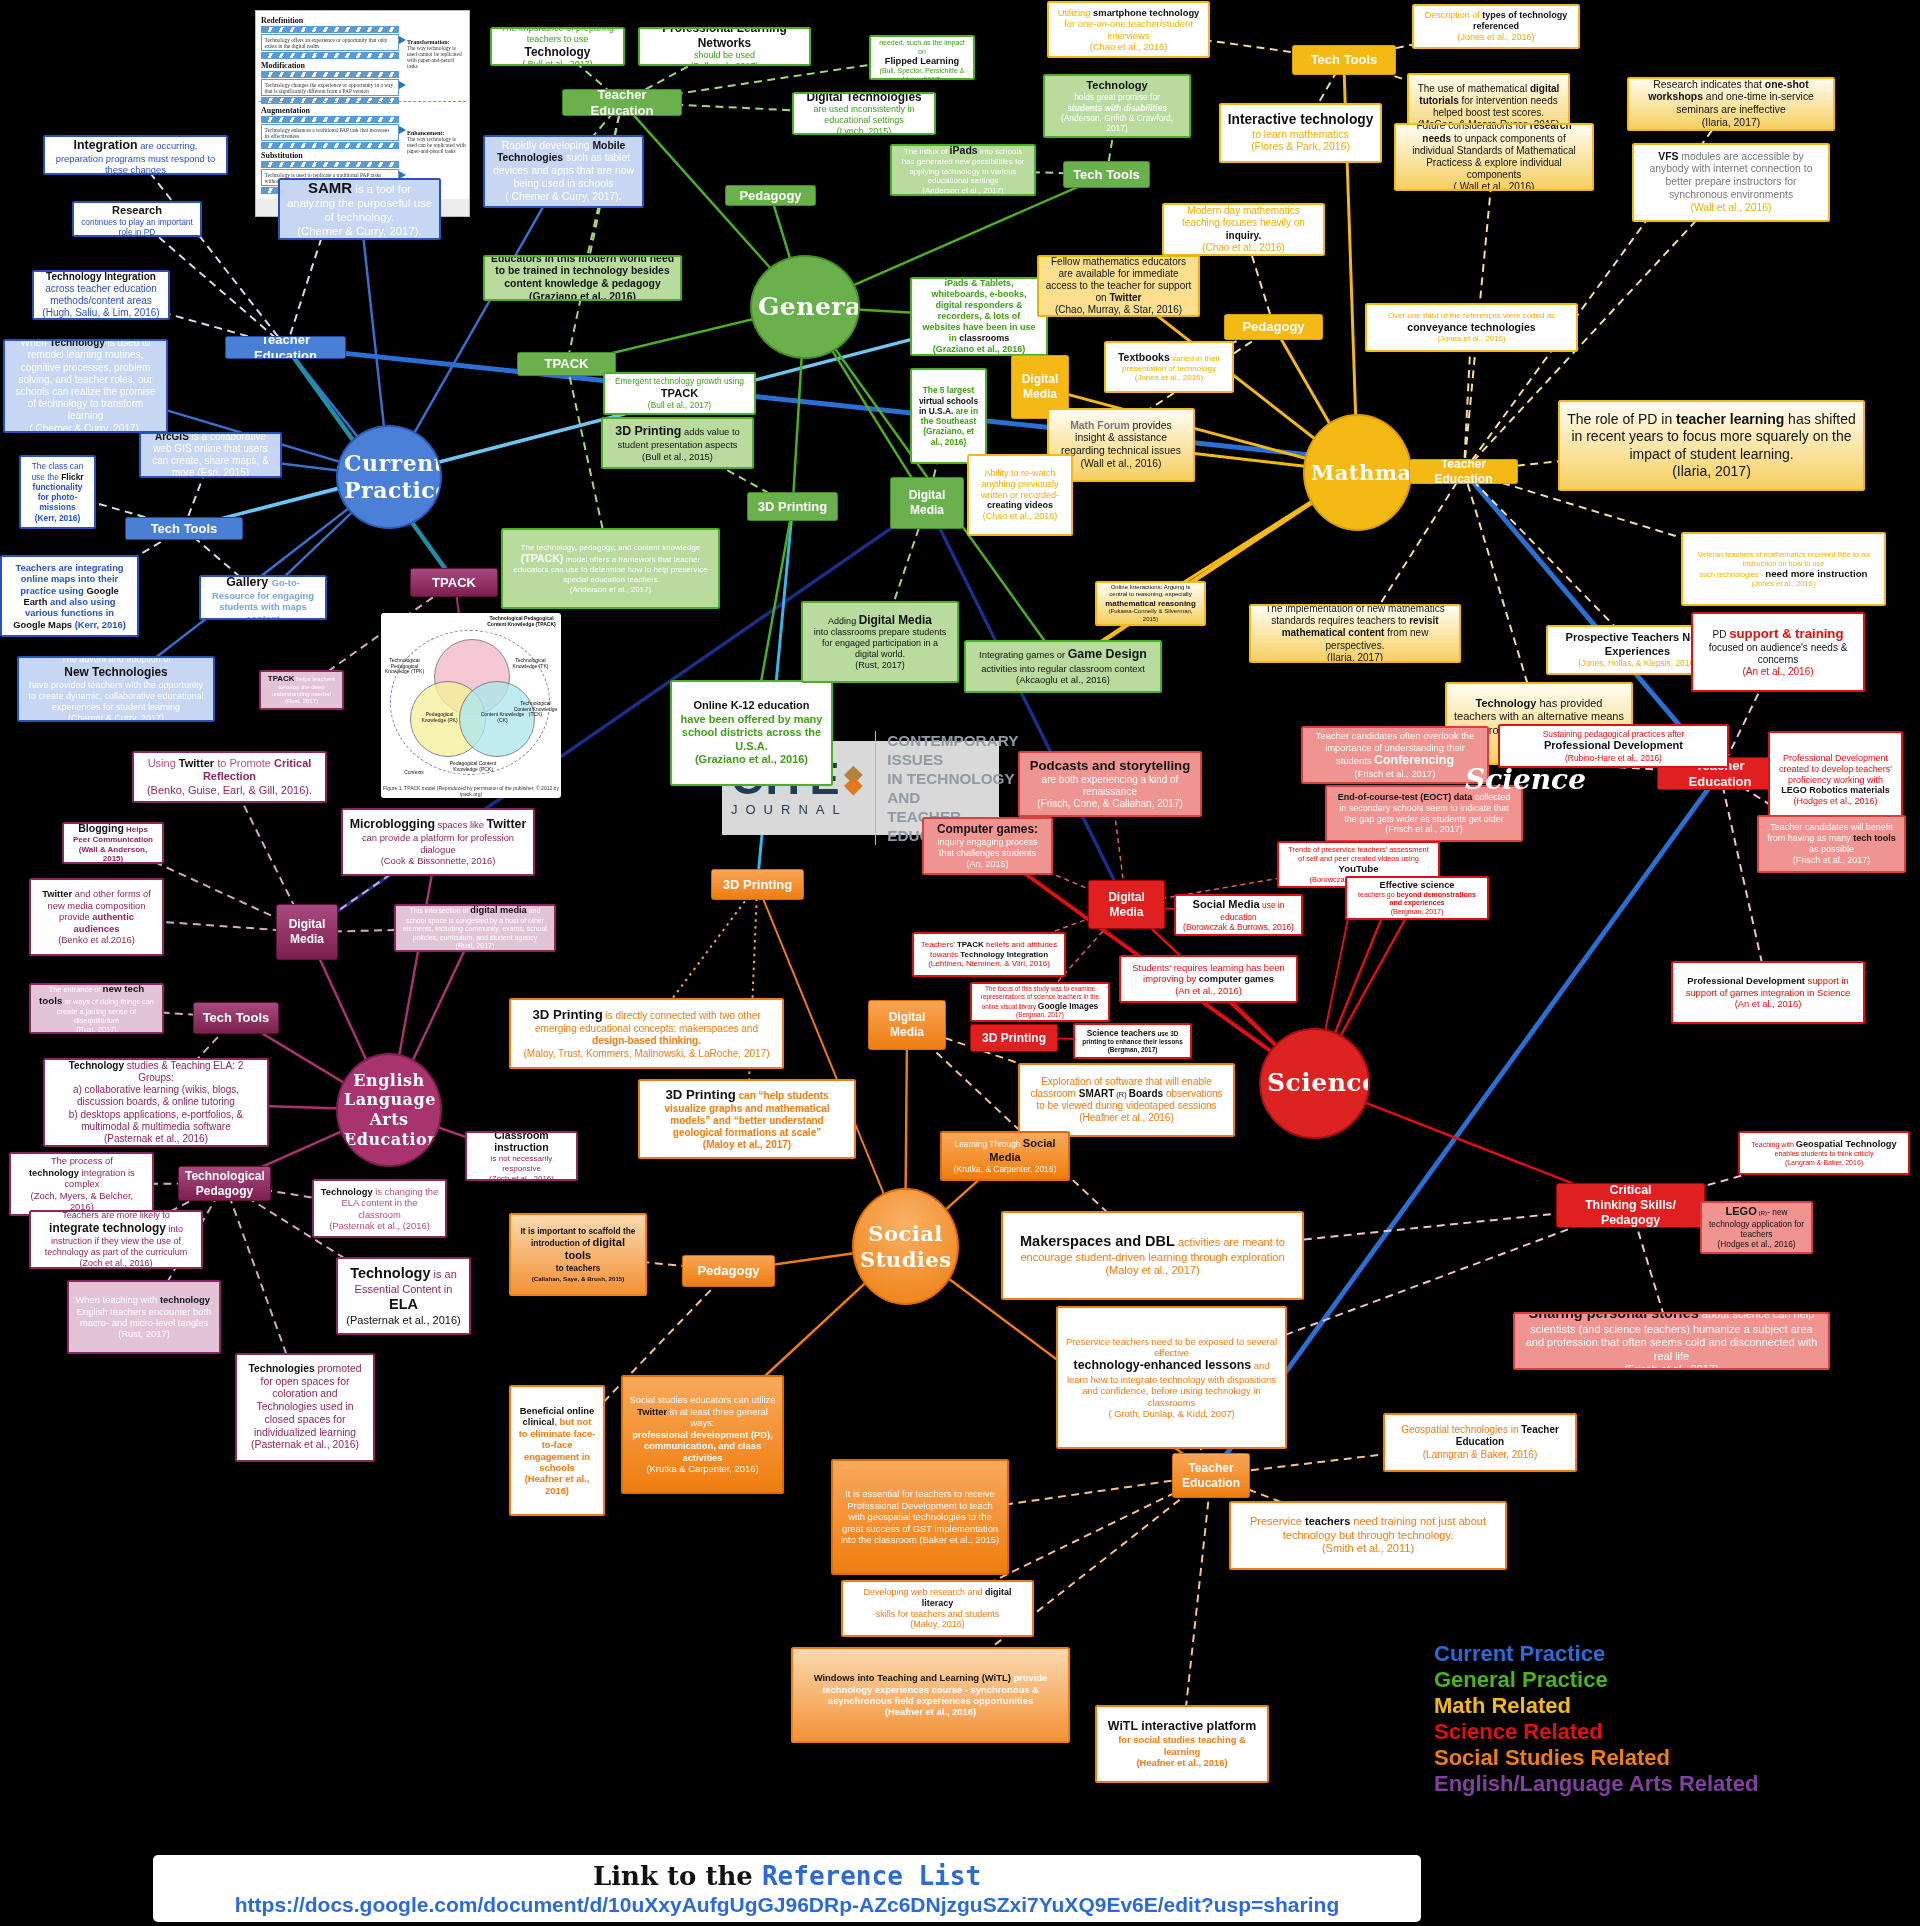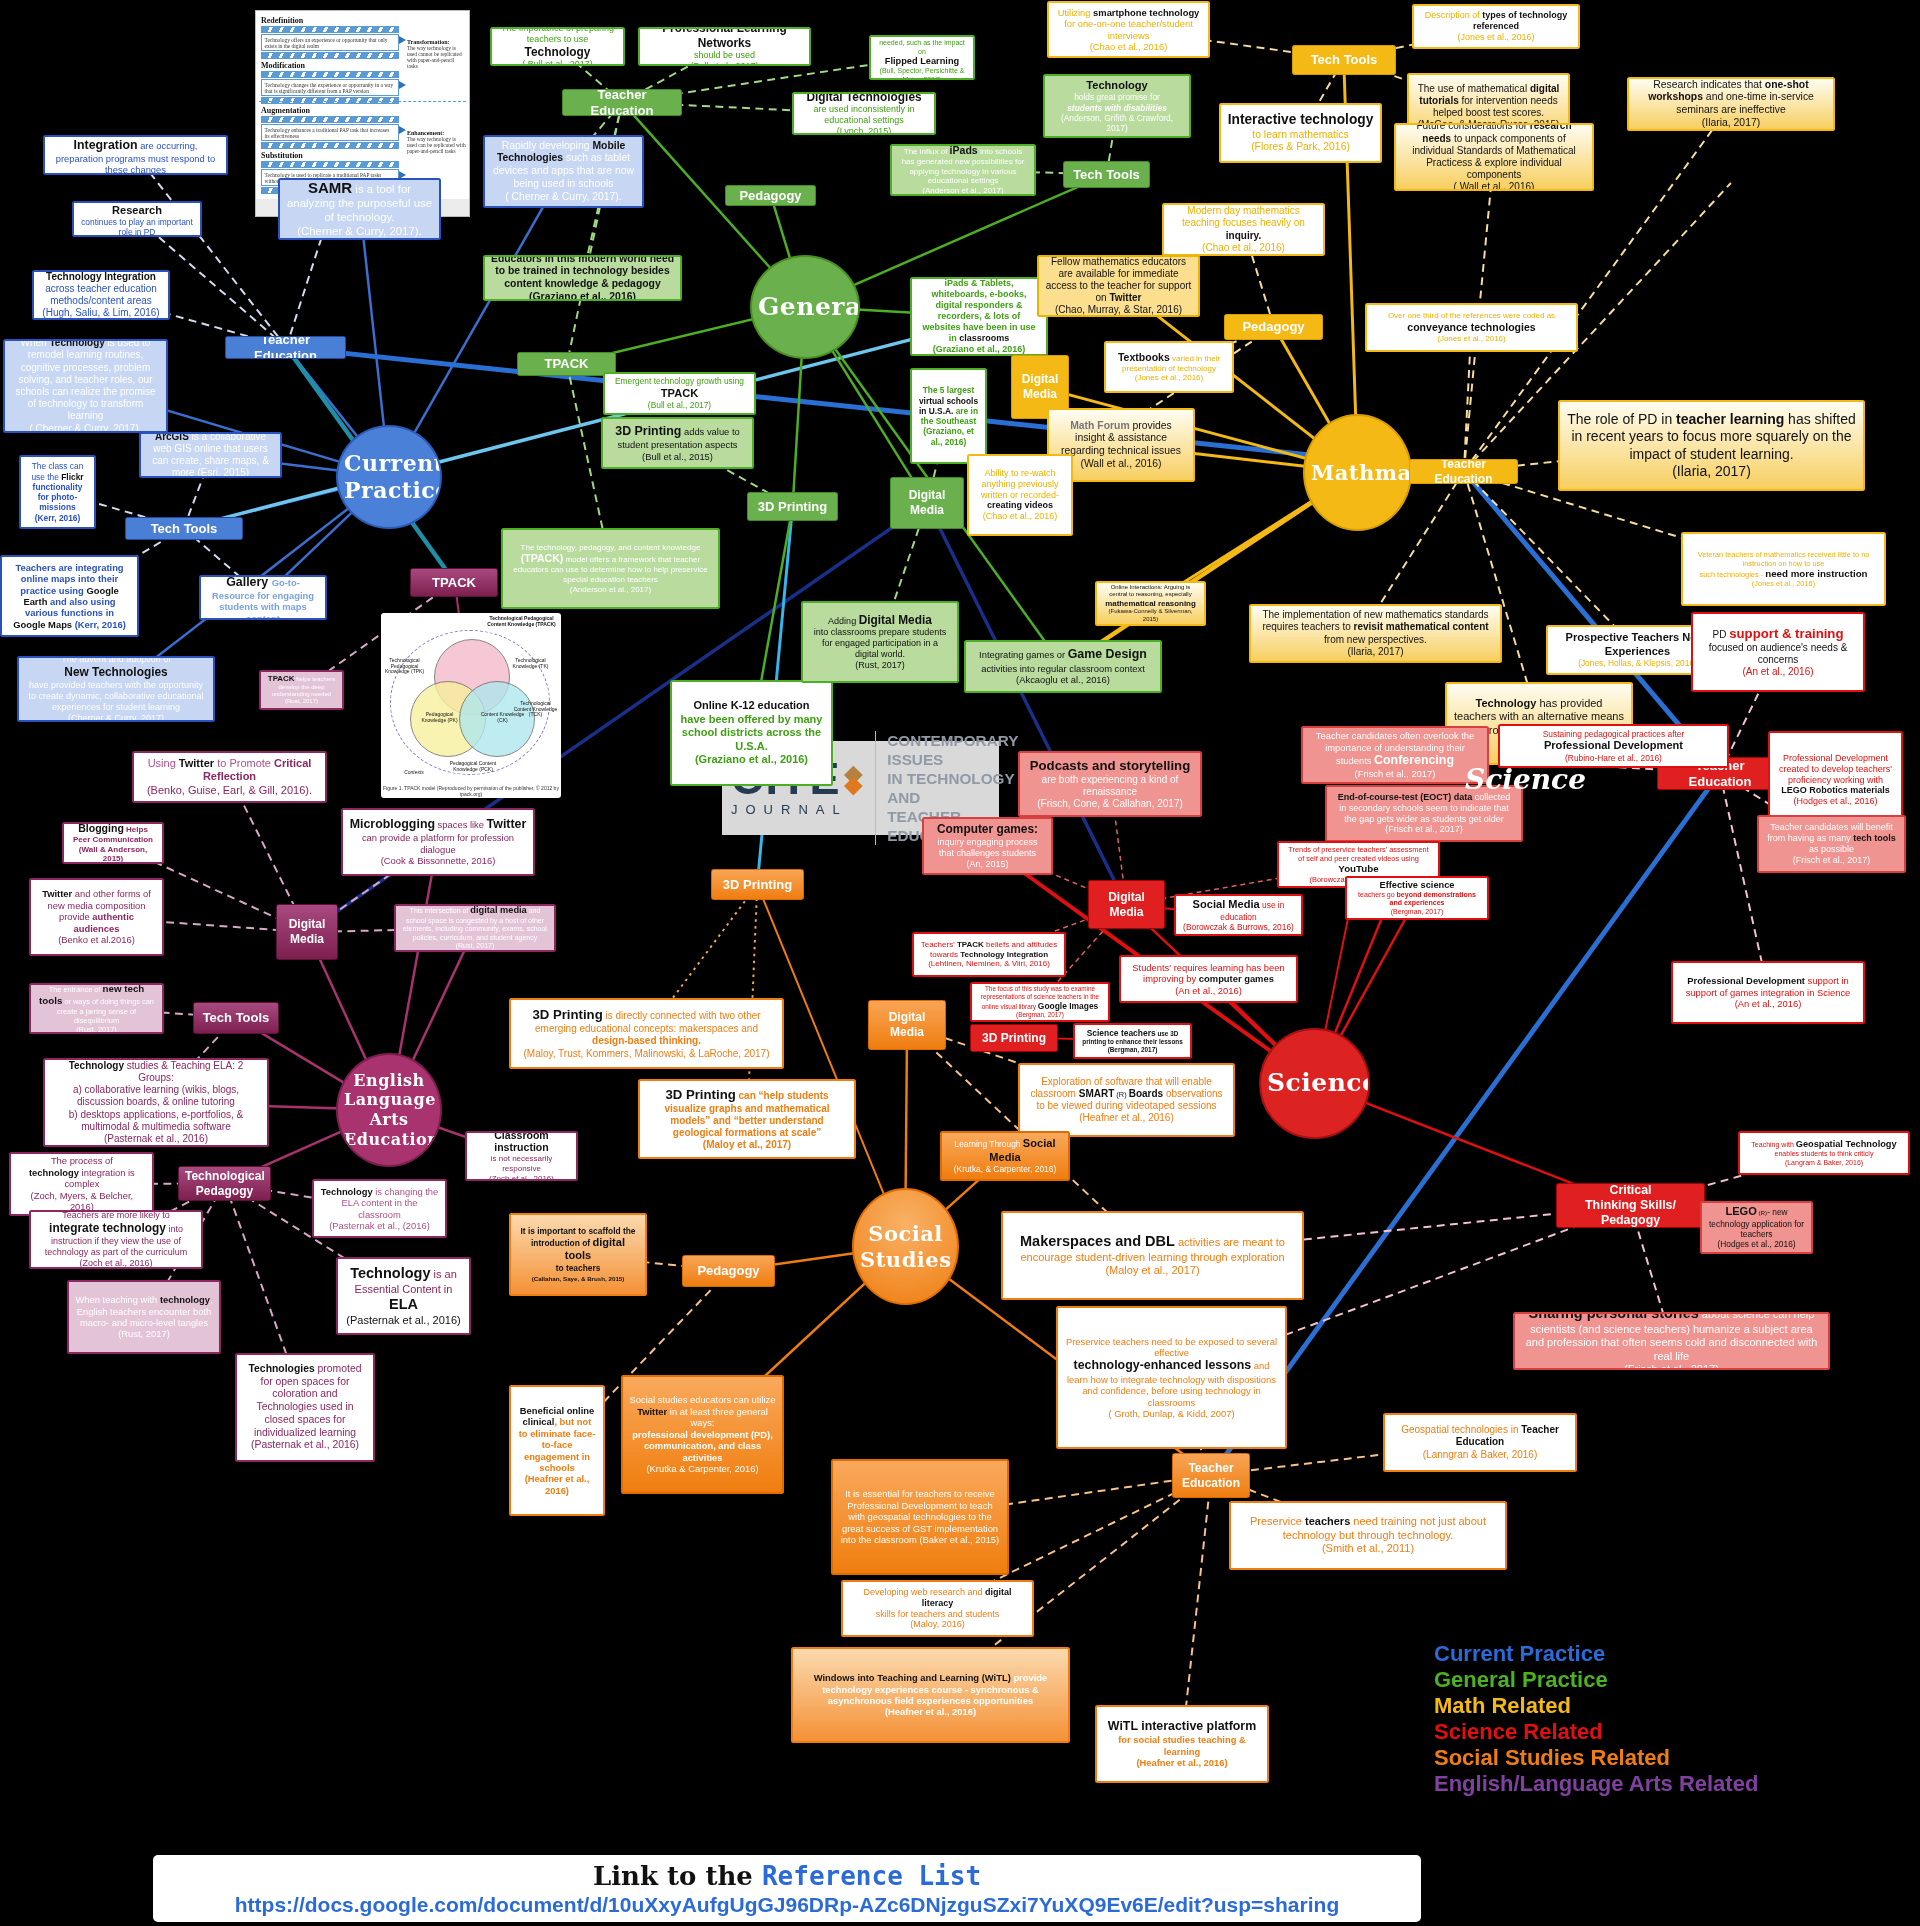--- a/index.html
+++ b/index.html
@@ -402,38 +402,40 @@
     <div class="node t-yellowBox" style="left: 1219px; top: 103px; width: 163px; height: 60px; font-size: 10.4px;"><span class="tx"><span class="seg-b seg-big" style="color: rgb(17, 17, 17);">Interactive technology</span><span> to learn mathematics
 (Flores &amp; Park, 2016)</span></span></div>
     <div class="node t-yellowGrad" style="left: 1407px; top: 73px; width: 163px; height: 68px; font-size: 10px;"><span class="tx"><span>The use of mathematical </span><span class="seg-b">digital tutorials</span><span> for intervention needs helped boost test scores.
 (McGee, &amp; Moore-Russo, 2015)</span></span></div>
     <div class="node t-yellowBox" style="left: 1162px; top: 203px; width: 163px; height: 53px; font-size: 10px;"><span class="tx"><span>Modern day mathematics teaching focuses heavily on </span><span class="seg-b" style="color: rgb(17, 17, 17);">inquiry.</span><span>
 (Chao et al., 2016)</span></span></div>
     <div class="node t-yellowGrad" style="left: 1627px; top: 77px; width: 208px; height: 54px; font-size: 10.4px;"><span class="tx"><span>Research indicates that </span><span class="seg-b">one-shot workshops</span><span> and one-time in-service seminars are ineffective
 (Ilaria, 2017)</span></span></div>
     <div class="node t-yellowGrad" style="left: 1394px; top: 123px; width: 200px; height: 68px; font-size: 10px;"><span class="tx"><span>Future considerations for </span><span class="seg-b">research needs</span><span> to unpack components of individual Standards of Mathematical Practicess  &amp; explore individual components
 ( Wall et al., 2016)</span></span></div>
+    <div class="node t-yellowBox" style="left: 1632px; top: 143px; width: 198px; height: 79px; font-size: 10.4px;"><span class="tx"><span class="seg-b" style="color: rgb(17, 17, 17);">VFS</span><span style="color: rgb(119, 119, 119);"> modules are accessible by anybody with internet connection to better prepare instructors for synchronous environments
+</span><span>(Wall et al., 2016)</span></span></div>
     <div class="node t-yellowFill" style="left: 1037px; top: 255px; width: 163px; height: 62px; font-size: 10px;"><span class="tx"><span>Fellow mathematics educators are available for immediate access to the teacher for support on </span><span class="seg-b">Twitter</span><span>
 (Chao, Murray, &amp; Star, 2016)</span></span></div>
     <div class="node t-yellowBox" style="left: 1365px; top: 303px; width: 213px; height: 49px; font-size: 8px;"><span class="tx"><span>Over one third of the references were coded as
 </span><span class="seg-b seg-big" style="color: rgb(17, 17, 17);">conveyance technologies</span><span>
 (Jones et al., 2016)</span></span></div>
     <div class="node t-yellowLabel" style="left: 1224px; top: 314px; width: 99px; height: 26px; font-size: 13px;"><span class="tx"><span>Pedagogy</span></span></div>
     <div class="node t-yellowBox" style="left: 1104px; top: 341px; width: 130px; height: 52px; font-size: 8px;"><span class="tx"><span class="seg-b seg-big" style="color: rgb(17, 17, 17);">Textbooks</span><span> varied in their presentation of technology
 (Jones et al., 2016)</span></span></div>
     <div class="node t-yellowLabel" style="left: 1011px; top: 355px; width: 58px; height: 64px; font-size: 12px;"><span class="tx"><span>Digital
 Media</span></span></div>
     <div class="node t-yellowLabel" style="left: 1409px; top: 459px; width: 109px; height: 25px; font-size: 12px;"><span class="tx"><span>Teacher Education</span></span></div>
     <div class="node t-yellowGrad" style="left: 1047px; top: 408px; width: 148px; height: 74px; font-size: 10.4px;"><span class="tx"><span class="seg-b" style="color: rgb(119, 119, 119);">Math Forum</span><span> provides insight &amp; assistance regarding technical issues (Wall et al., 2016)</span></span></div>
     <div class="node t-yellowBox" style="left: 967px; top: 454px; width: 106px; height: 82px; font-size: 9px;"><span class="tx"><span>Ability to re-watch anything previously written or recorded- </span><span class="seg-b" style="color: rgb(17, 17, 17);">creating videos</span><span>
 (Chao et al., 2016)</span></span></div>
     <div class="node t-yellowGrad" style="left: 1095px; top: 581px; width: 111px; height: 45px; font-size: 6px;"><span class="tx"><span>Online Interactions: Arguing is central to reasoning, especially
 </span><span class="seg-b seg-big">mathematical reasoning</span><span>
 (Fukawa-Connelly &amp; Silverman, 2015)</span></span></div>
-    <div class="node t-yellowGrad" style="left: 1249px; top: 604px; width: 253px; height: 59px; font-size: 10px;"><span class="tx"><span>The implementation of new mathematics standards requires teachers to </span><span class="seg-b">revisit mathematical content</span><span> from new perspectives.
+    <div class="node t-yellowGrad" style="left: 1249px; top: 604px; width: 212px; height: 59px; font-size: 10px;"><span class="tx"><span>The implementation of new mathematics standards requires teachers to </span><span class="seg-b">revisit mathematical content</span><span> from new perspectives.
 (Ilaria, 2017)</span></span></div>
     <div class="node t-yellowGrad" style="left: 1558px; top: 400px; width: 307px; height: 91px; font-size: 14px;"><span class="tx"><span>The role of PD in </span><span class="seg-b">teacher learning</span><span> has shifted in recent years to focus more squarely on the impact of student learning.
 (Ilaria, 2017)</span></span></div>
     <div class="node t-yellowBox" style="left: 1681px; top: 532px; width: 205px; height: 74px; font-size: 7.4px;"><span class="tx"><span>Veteran teachers of mathematics received little to no instruction on how to use
 such technologies - </span><span class="seg-b seg-big" style="color: rgb(17, 17, 17);">need more instruction</span><span>
 (Jones et al., 2016)</span></span></div>
     <div class="node t-yellowBox" style="left: 1546px; top: 625px; width: 183px; height: 50px; font-size: 8.4px;"><span class="tx"><span class="seg-b seg-big" style="color: rgb(17, 17, 17);">Prospective Teachers Need Experiences</span><span>
 (Jones, Hollas, &amp; Klepsis, 2016)</span></span></div>
     <div class="node t-yellowGrad" style="left: 1445px; top: 682px; width: 188px; height: 83px; font-size: 11px;"><span class="tx"><span class="seg-b">Technology</span><span> has provided teachers with an alternative means for professional development.
 (Ilaria, 2017)</span></span></div>

